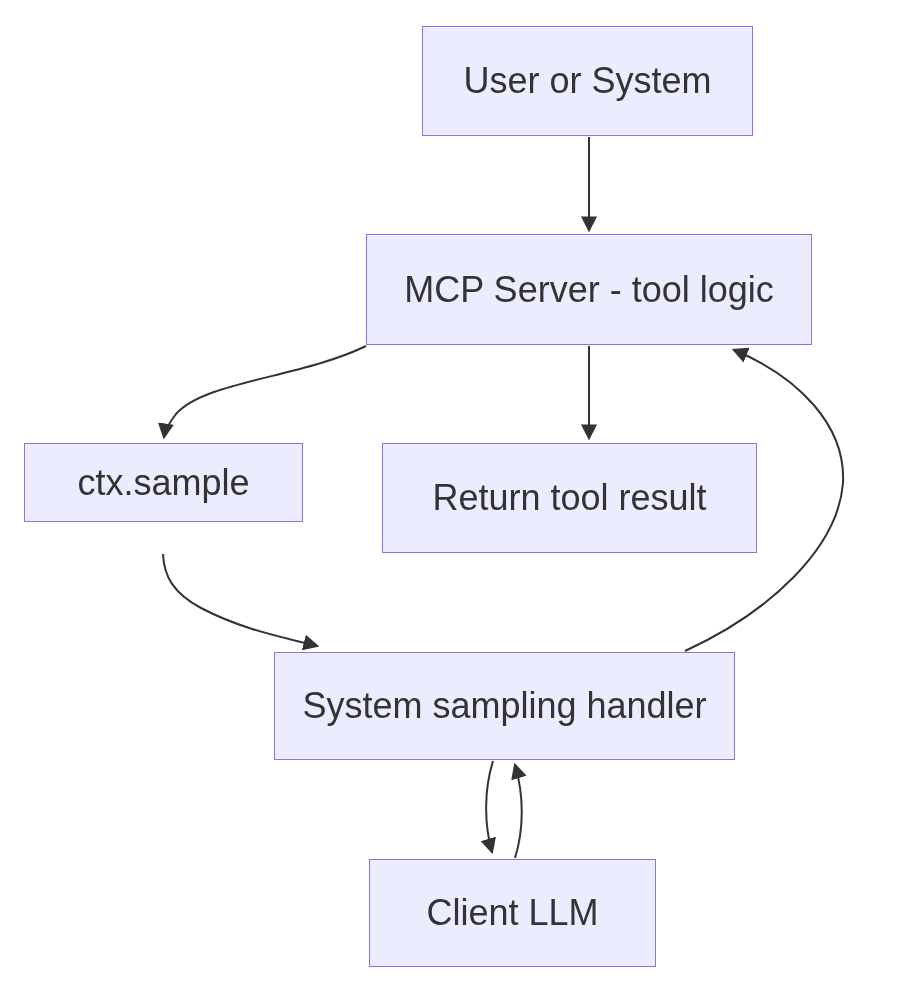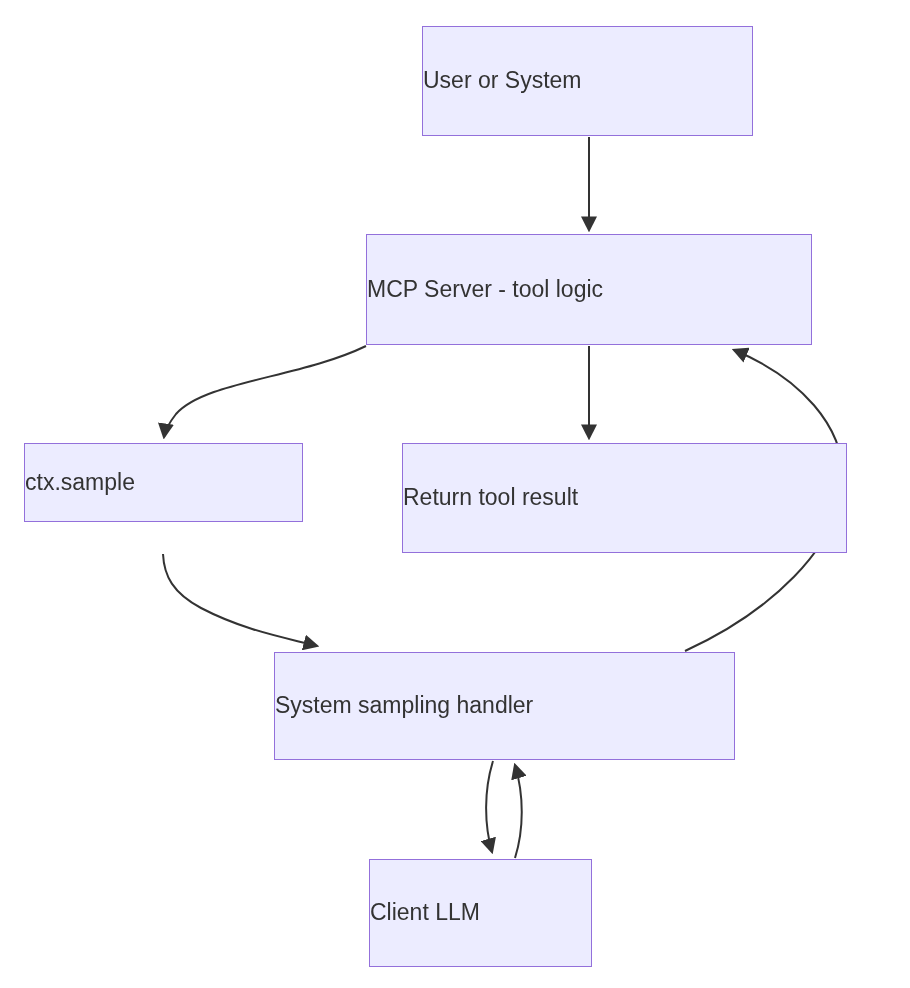--- a/index.html
+++ b/index.html
@@ -29,31 +29,32 @@
     stroke: var(--edge_stroke);
     stroke-width: 2px;
   }
   .arrowhead { fill: var(--edge_stroke); }
   .node {
     position: absolute;
     background: var(--node_fill);
     border: 1.5px solid var(--node_border);
     display: flex;
     align-items: center;
+    justify-content: center;
     text-align: center;
     color: var(--text);
-    font-size: 23px;
+    font-size: 36px;
     line-height: 1.2;
   }
   .n-user    { left: 422px; top: 26px;  width: 331px; height: 110px; }
   .n-server  { left: 366px; top: 234px; width: 446px; height: 111px; }
   .n-ctx     { left: 24px;  top: 443px; width: 279px; height: 79px; }
-  .n-result  { left: 402px; top: 443px; width: 445px; height: 110px; }
+  .n-result  { left: 382px; top: 443px; width: 375px; height: 110px; }
   .n-handler { left: 274px; top: 652px; width: 461px; height: 108px; }
-  .n-llm     { left: 369px; top: 859px; width: 223px; height: 108px; }
+  .n-llm     { left: 369px; top: 859px; width: 287px; height: 108px; }
 </style>
 </head>
 <body>
 
 <div class="canvas">
 
   <svg class="edge-layer" viewBox="0 0 910 988" xmlns="http://www.w3.org/2000/svg">
     <defs>
       <marker id="arrow" viewBox="0 0 10 10" refX="8.5" refY="5" markerWidth="8" markerHeight="8" orient="auto-start-reverse">
         <path d="M0,0 L10,5 L0,10 z" class="arrowhead"></path>

